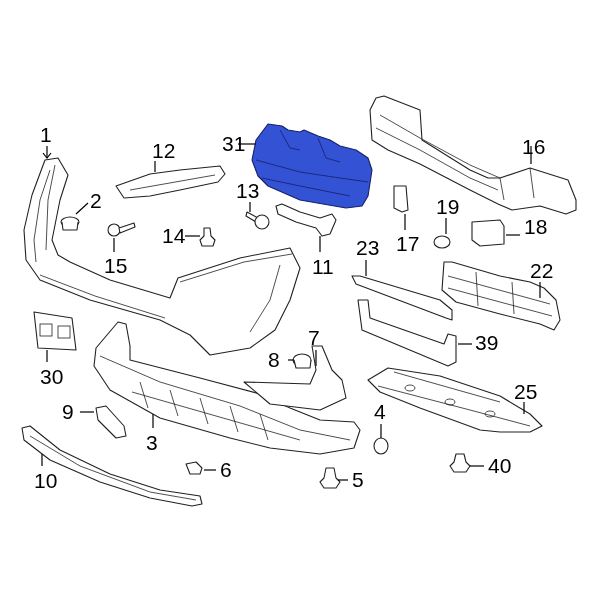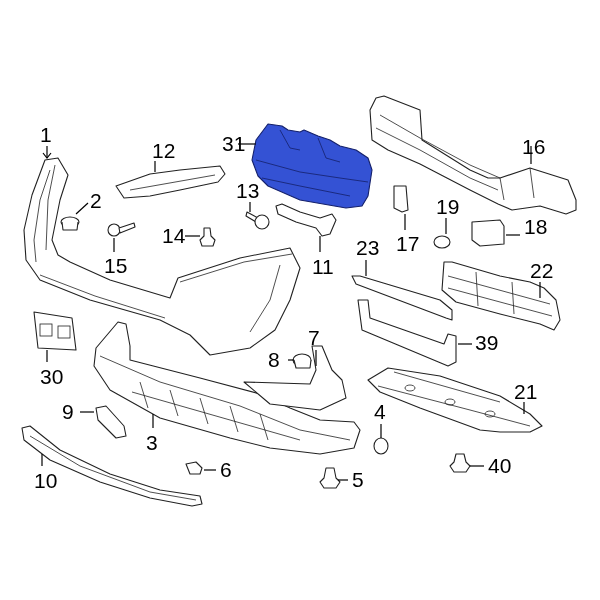--- a/index.html
+++ b/index.html
@@ -198,15 +198,15 @@
 <div class="label" style="left:104px;top:255px">15</div>
 <div class="label" style="left:522px;top:136px">16</div>
 <div class="label" style="left:396px;top:233px">17</div>
 <div class="label" style="left:524px;top:216px">18</div>
 <div class="label" style="left:436px;top:196px">19</div>
 <div class="label" style="left:40px;top:366px">30</div>
 <div class="label" style="left:222px;top:133px">31</div>
 <div class="label" style="left:530px;top:260px">22</div>
 <div class="label" style="left:356px;top:237px">23</div>
 <div class="label" style="left:475px;top:332px">39</div>
-<div class="label" style="left:514px;top:381px">21</div>
+<div class="label" style="left:514px;top:381px">25</div>
 <div class="label" style="left:488px;top:455px">40</div>
 </div>
 
 </body></html>

